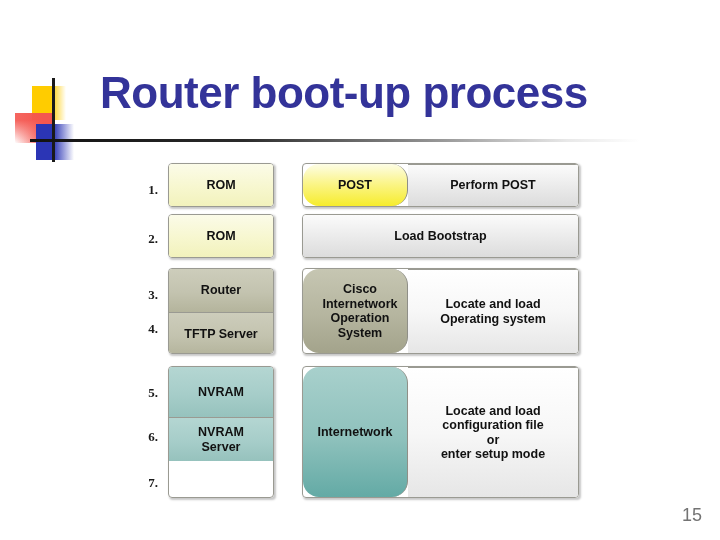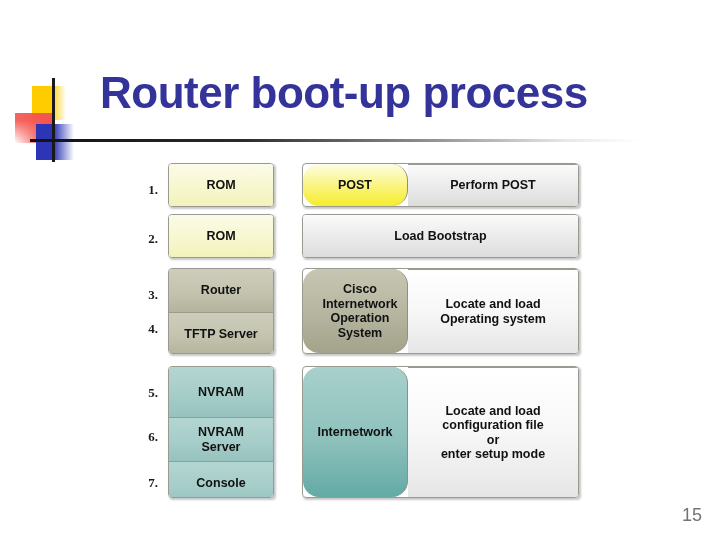--- a/index.html
+++ b/index.html
@@ -180,21 +180,20 @@
 
     <div class="group" style="top:105px; left:0; width:106px; height:86px;">
       <div class="cell pal-olive" style="height:43px;">Router</div>
       <div class="cell pal-olive" style="height:43px;">TFTP Server</div>
     </div>
 
     <div class="group" style="top:203px; left:0; width:106px; height:132px;">
       <div class="cell pal-teal" style="height:50px;">NVRAM</div>
       <div class="cell pal-teal" style="height:44px; white-space:pre-line;">NVRAM
 Server</div>
-      <div class="cell pal-teal" style="height:44px;">Console</div>
     </div>
 
   </div>
 
   <div class="task-col">
 
     <div class="group" style="top:0px; left:0; width:277px; height:44px;">
       <div class="split">
         <div class="cell left pal-yellow" style="width:105px;">POST</div>
         <div class="cell pal-gray" style="flex:1;">Perform POST</div>

